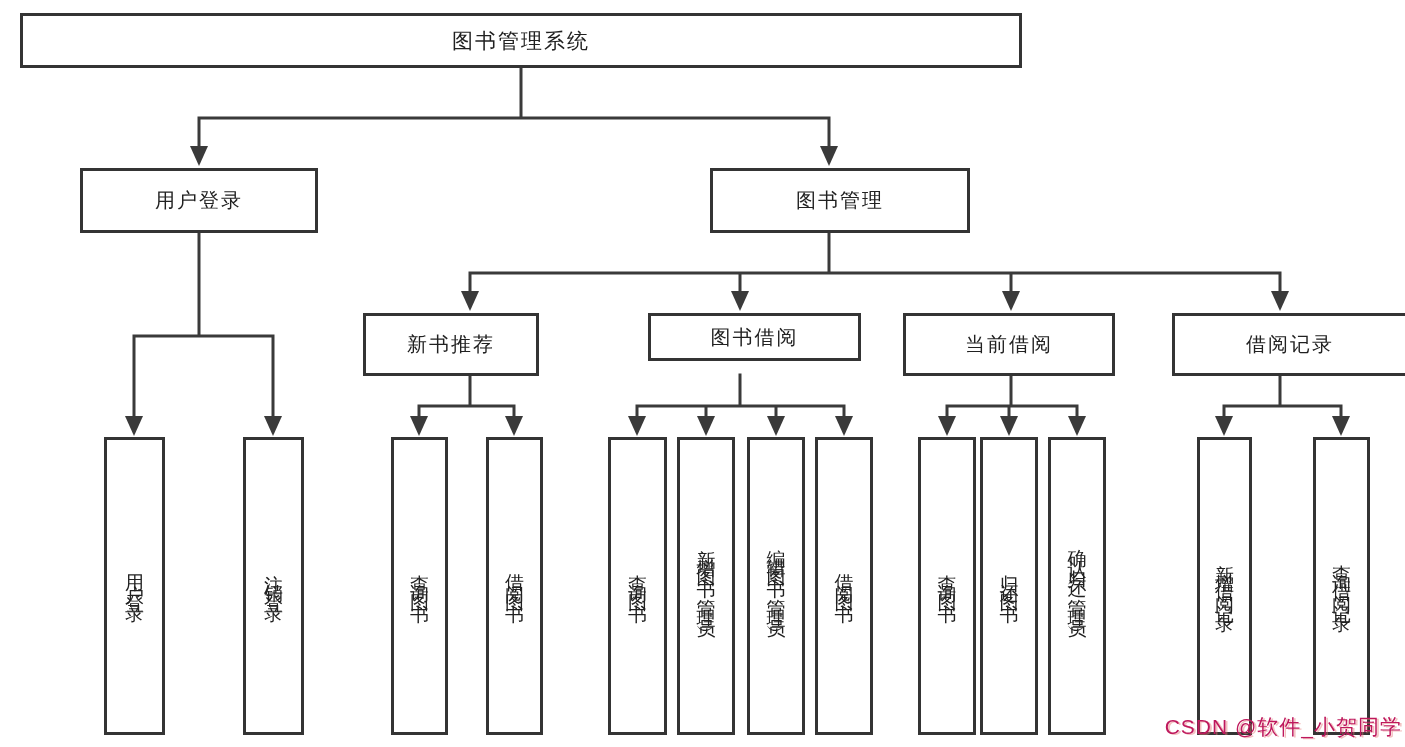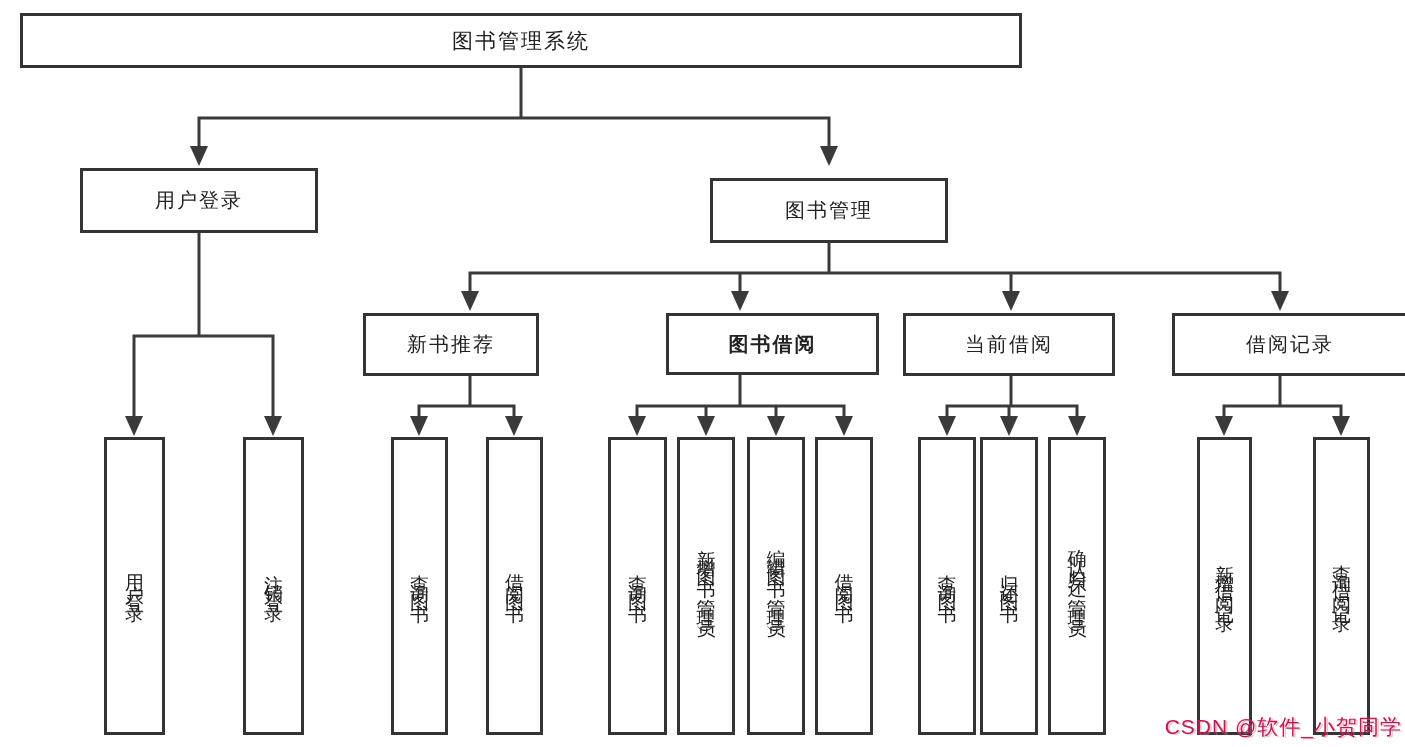--- a/index.html
+++ b/index.html
@@ -73,24 +73,24 @@
     <polygon points="938,416 956,416 947,436"></polygon>
     <polygon points="1000,416 1018,416 1009,436"></polygon>
     <polygon points="1068,416 1086,416 1077,436"></polygon>
     <polygon points="1215,416 1233,416 1224,436"></polygon>
     <polygon points="1332,416 1350,416 1341,436"></polygon>
   </svg>
 
   <div class="box h root" style="left:20px; top:13px; width:1002px; height:55px;">图书管理系统</div>
 
   <div class="box h" style="left:80px; top:168px; width:238px; height:65px;">用户登录</div>
-  <div class="box h" style="left:710px; top:168px; width:238px; height:65px;margin-top:10px;">图书管理</div>
+  <div class="box h" style="left:710px; top:168px; width:260px; height:65px;">图书管理</div>
 
   <div class="box h" style="left:363px; top:313px; width:176px; height:63px;">新书推荐</div>
-  <div class="box h" style="left:666px; top:313px; width:213px; height:62px;font-weight:bold;">图书借阅</div>
+  <div class="box h" style="left:648px; top:313px; width:213px; height:48px;">图书借阅</div>
   <div class="box h" style="left:903px; top:313px; width:212px; height:63px;">当前借阅</div>
   <div class="box h" style="left:1172px; top:313px; width:236px; height:63px;">借阅记录</div>
 
   <div class="box v" style="left:104px; top:437px; width:61px; height:298px;">
     <span class="vtext">用户登录</span>
   </div>
   <div class="box v" style="left:243px; top:437px; width:61px; height:298px;">
     <span class="vtext">注销登录</span>
   </div>
 

